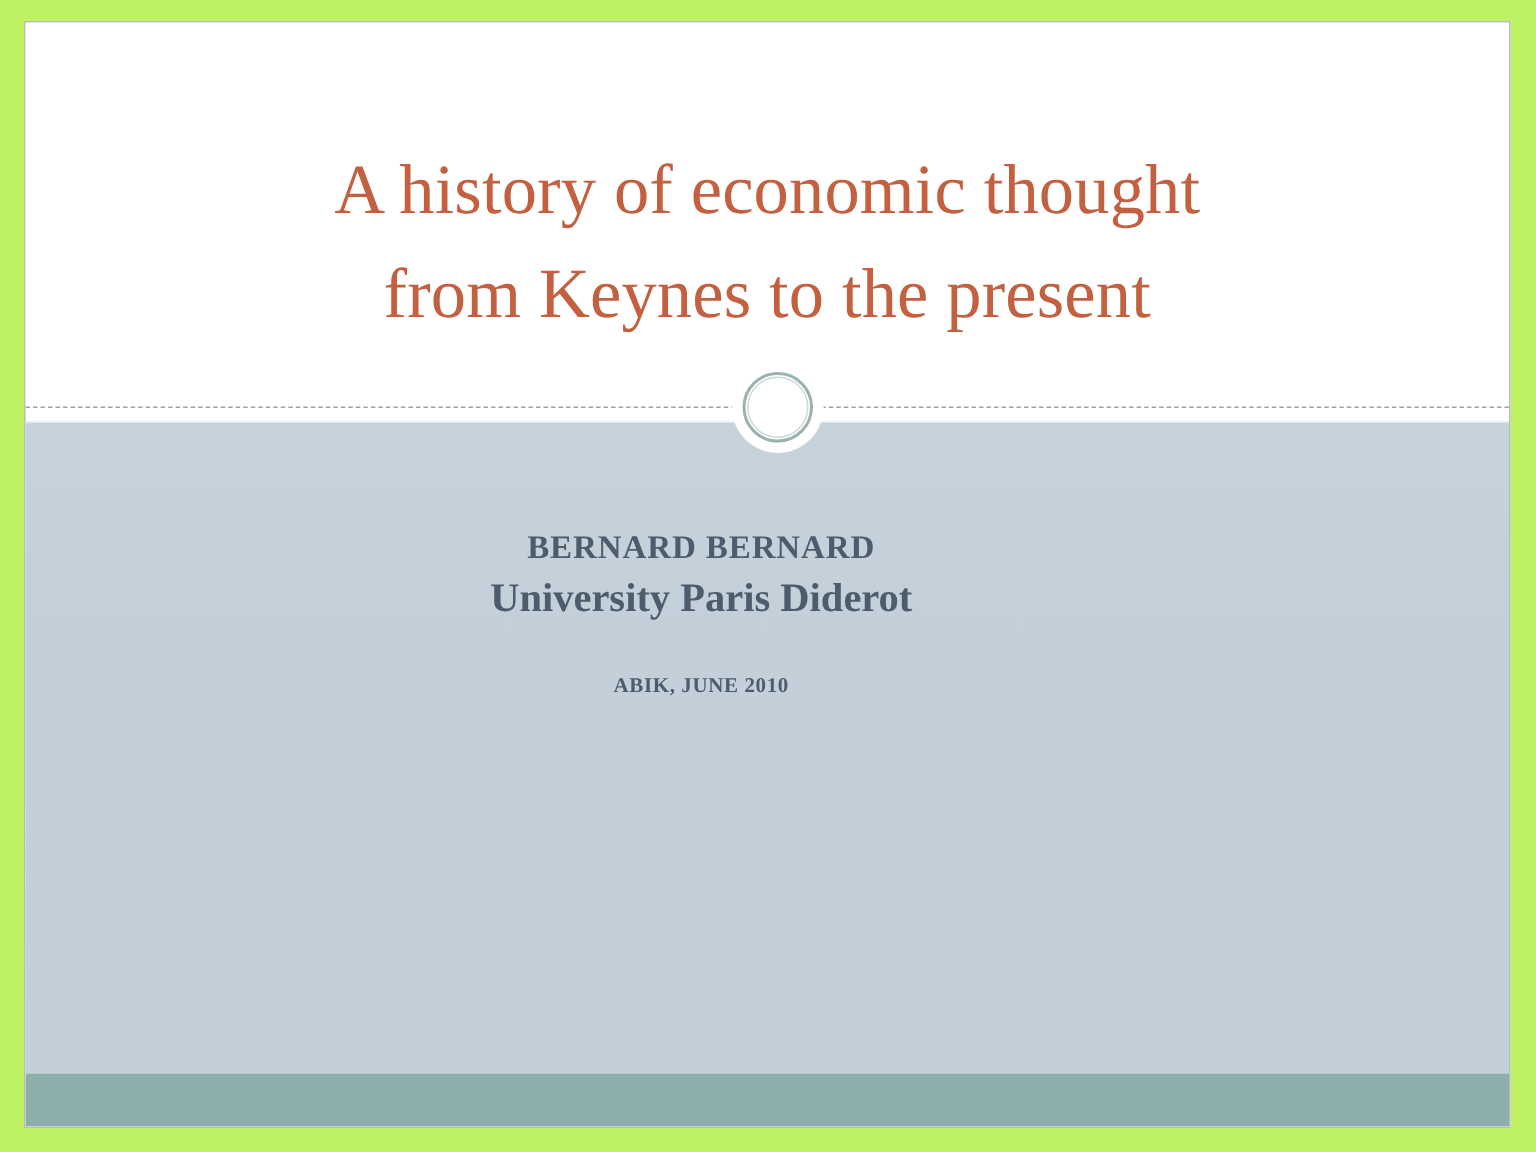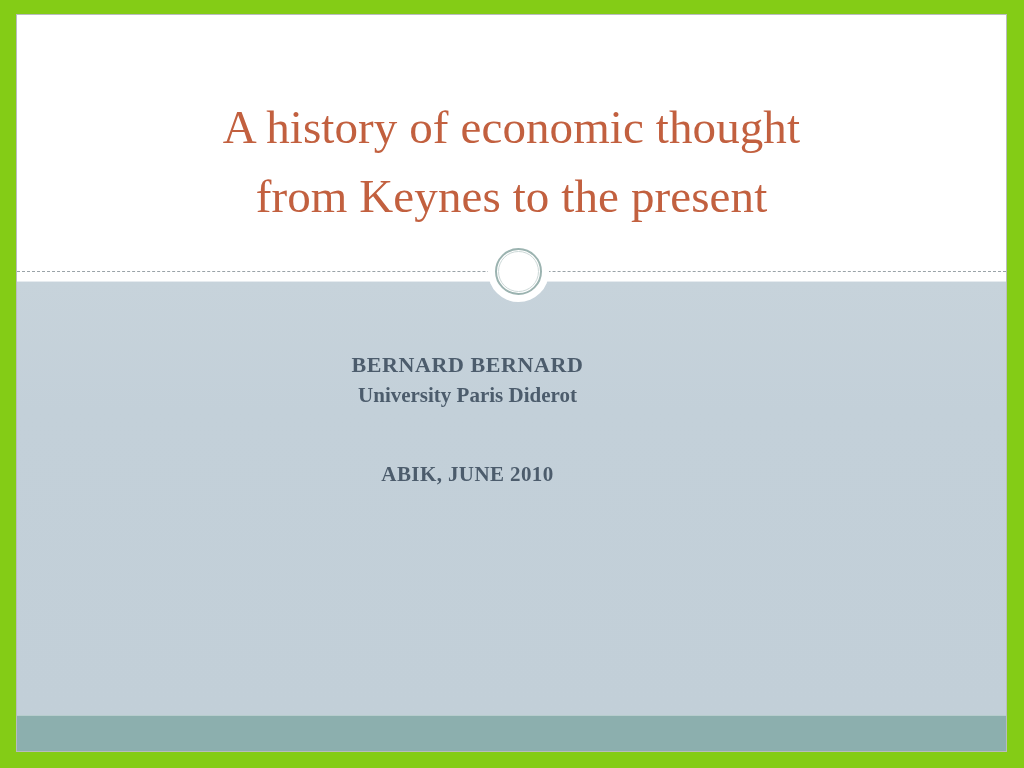--- a/index.html
+++ b/index.html
@@ -14,21 +14,21 @@
     height: 768px;
     overflow: hidden;
     font-family: "Liberation Serif", "DejaVu Serif", serif;
   }
 
   
   #slide-root {
     position: relative;
     width: 1024px;
     height: 768px;
-    background: #84cc16;
+    background: #bef264;
   }
 
   #slide-frame {
     position: absolute;
     left: 16px;
     top: 14px;
     width: 991px;
     height: 738px;
     background: #ffffff;
     border: 1px solid #b9bcbe;
@@ -148,28 +148,28 @@
     letter-spacing: 0.6px;
     margin-bottom: 9px;
   }
 
   #presenter-role {
     font-size: 21px;
     margin-bottom: 8px;
   }
 
   #presenter-affiliation {
-    font-size: 21px;
+    font-size: 27px;
     text-align: center;
   }
 
   #event-info {
-    font-size: 21px;
+    font-size: 14px;
     letter-spacing: 0.4px;
-    margin-top: 58px;
+    margin-top: 39px;
   }
 
   
   #bottom-bar {
     position: absolute;
     left: 0;
     bottom: 0;
     width: 100%;
     height: 36px;
     background: #8cafae;

